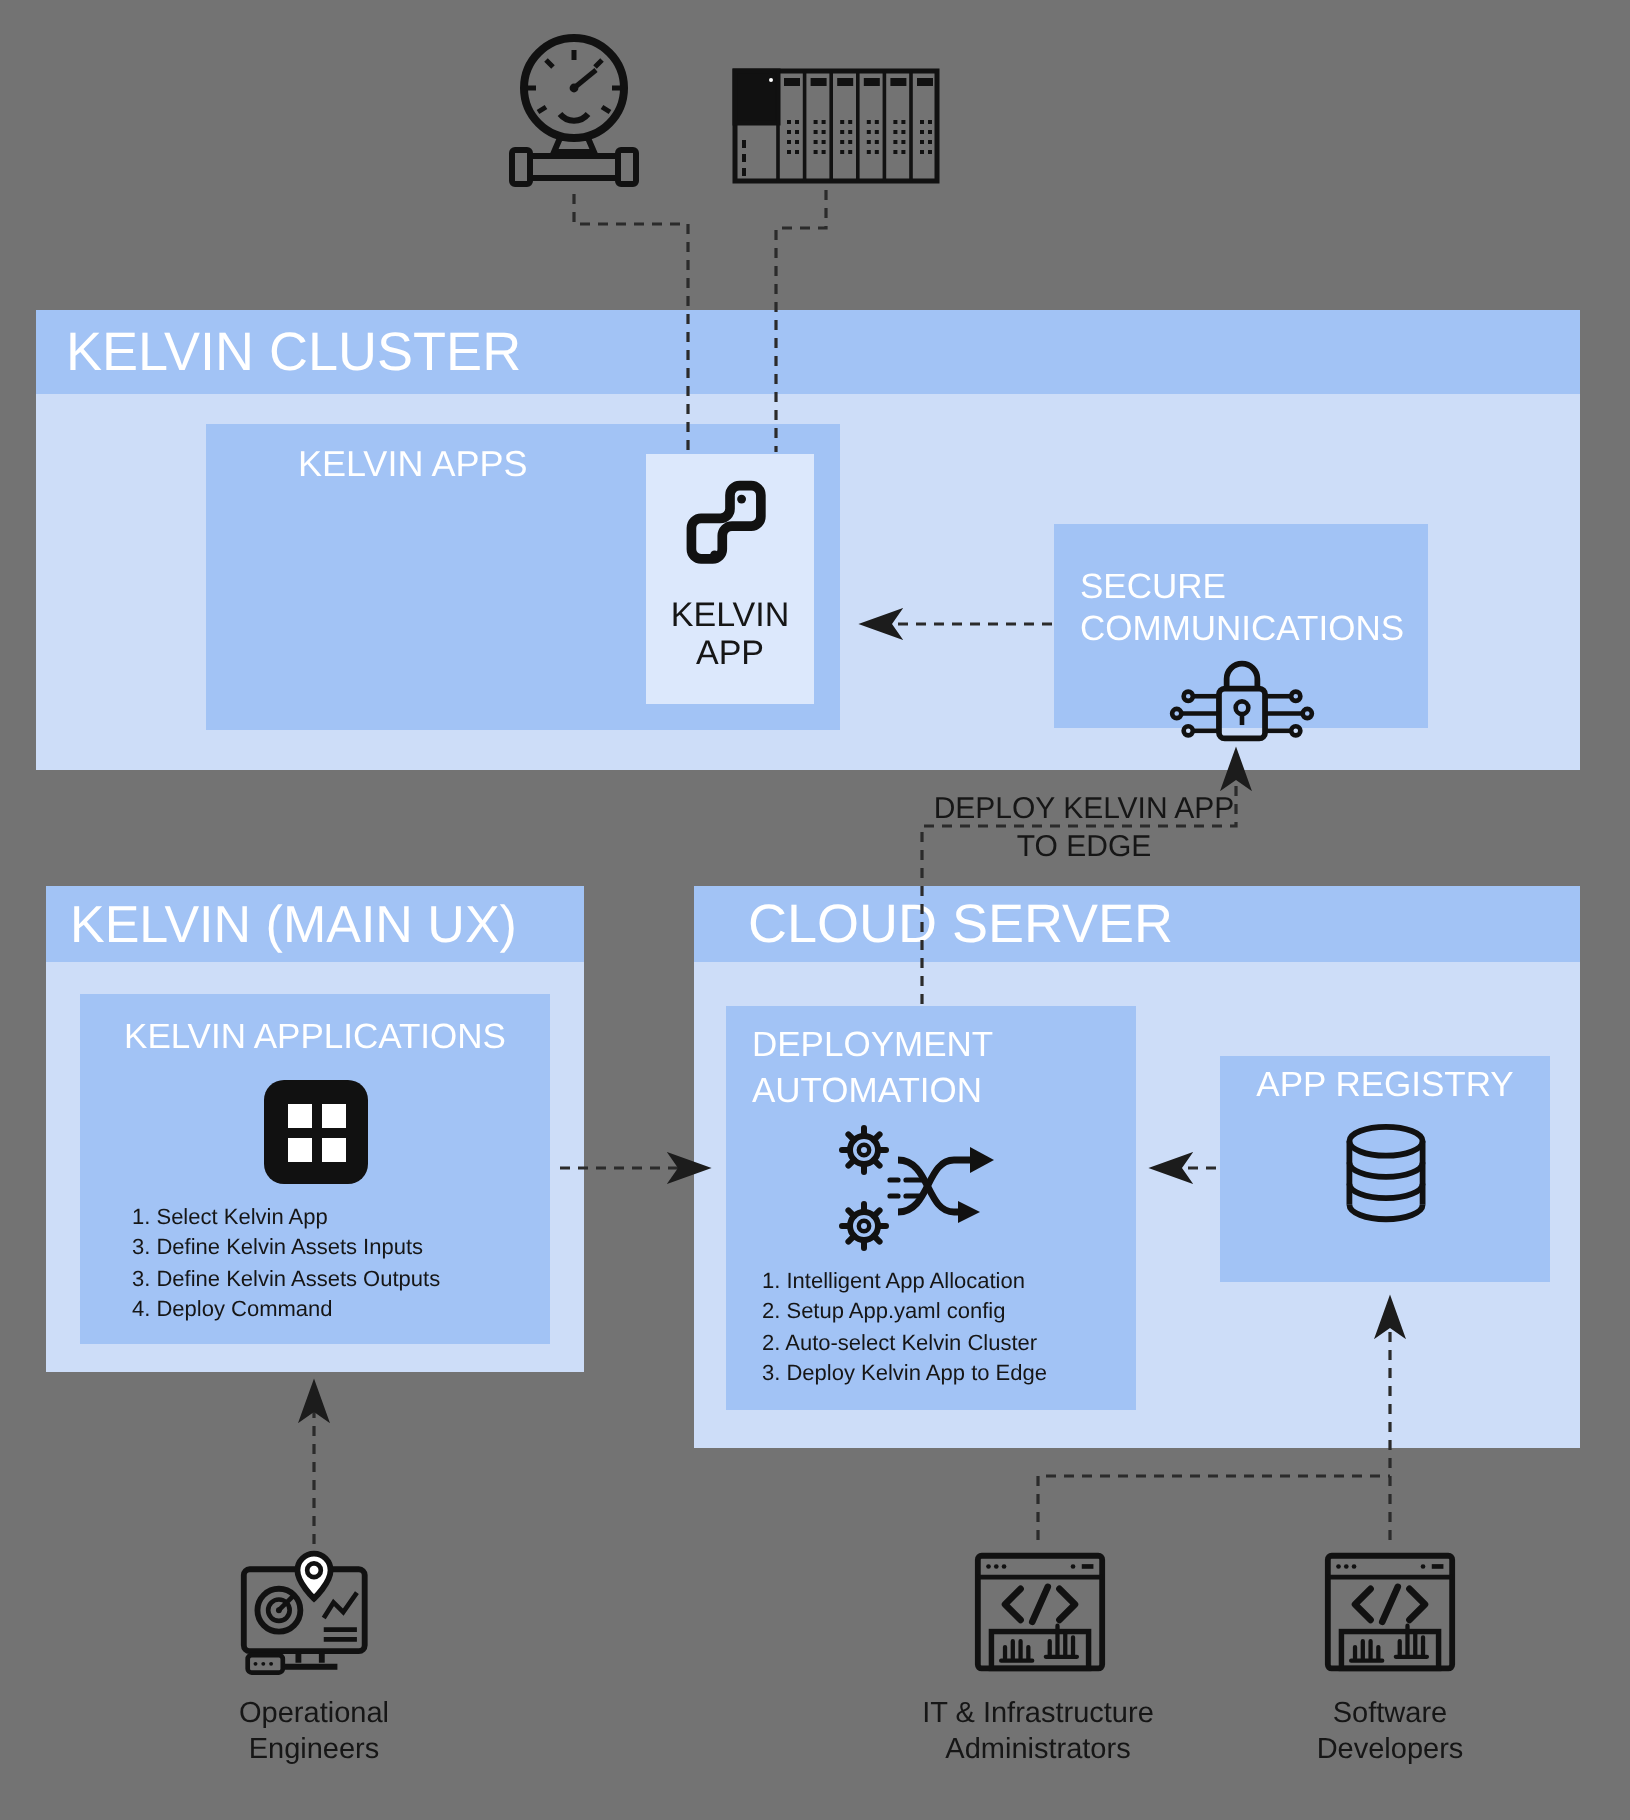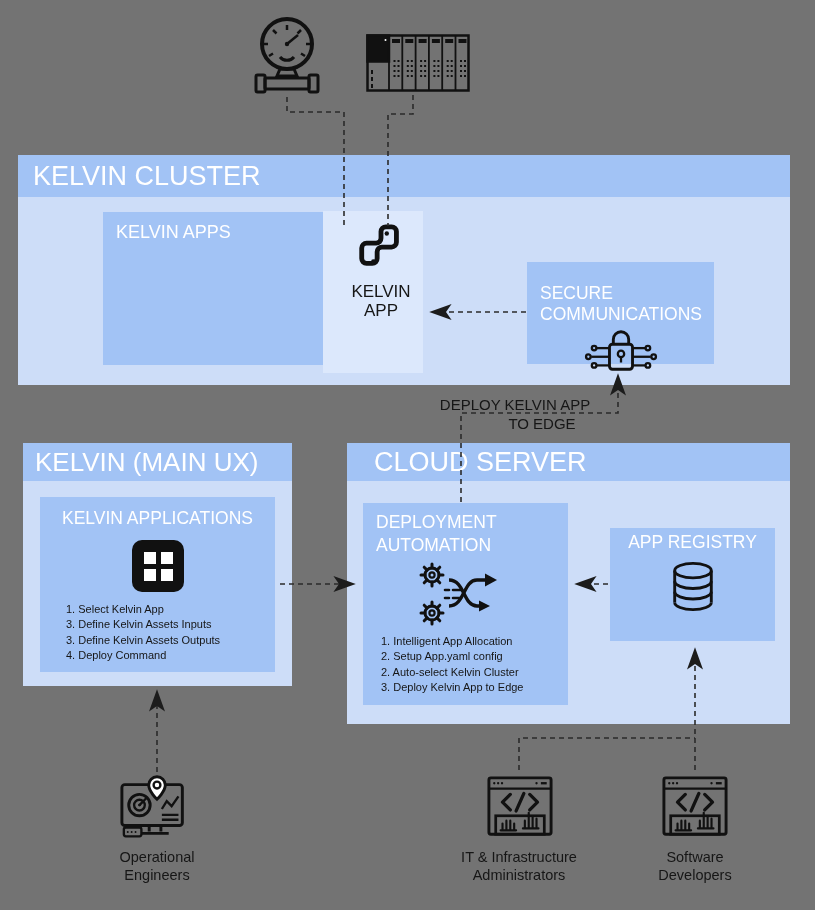--- a/index.html
+++ b/index.html
@@ -108,24 +108,24 @@
       </g>
     </g>
   </svg>
 
   <div class="abs light-box" style="left:18px;top:155px;width:772px;height:230px;">
     <div class="band med-box" style="height:42px;">
       <span class="title" style="font-size:27px;">KELVIN CLUSTER</span>
     </div>
 
     <div class="abs med-box" style="left:85px;top:57px;width:317px;height:153px;">
-      <div class="box-title" style="padding:10px 0 0 13px;font-size:18px;">KELVIN APPS</div>
-    </div>
-
-    <div class="abs pale-box center-col" style="left:305px;top:56px;width:84px;height:162px;padding-left:16px;">
+      <div class="box-title" style="padding:10px 0 0 13px;font-size:18px;margin-left:33px;">KELVIN APPS</div>
+    </div>
+
+    <div class="abs pale-box center-col" style="left:305px;top:72px;width:84px;height:125px;">
       <svg style="margin-top:10px;" width="54" height="54" viewBox="0 0 56 56">
         <path d="M33,6 h6 a5,5 0 0 1 5,5 v11 a5,5 0 0 1 -5,5 h-10 a5,5 0 0 0 -5,5 v7 a5,5 0 0 1 -5,5 h-6 a5,5 0 0 1 -5,-5 v-11 a5,5 0 0 1 5,-5 h10 a5,5 0 0 0 5,-5 v-7 a5,5 0 0 1 5,-5 z" fill="none" stroke="#111" stroke-width="5" stroke-linejoin="round"></path>
         <circle cx="34" cy="13" r="2.3" fill="#111"></circle>
         <circle cx="20" cy="42" r="2.3" fill="#111"></circle>
       </svg>
       <div style="font-size:17px;line-height:19px;text-align:center;margin-top:7px;color:#161616;">
         <div>KELVIN</div>
         <div>APP</div>
       </div>
     </div>
@@ -153,21 +153,21 @@
             <path d="M54,31 H73"></path>
               <circle cx="76" cy="31" r="2.4"></circle>
             <path d="M54,40 H67"></path>
               <circle cx="70" cy="40" r="2.4"></circle>
           </g>
         </g>
       </svg>
     </div>
   </div>
 
-  <div class="abs deploy-label" style="left:431px;top:396px;width:168px;">DEPLOY KELVIN APP</div>
+  <div class="abs deploy-label" style="left:458px;top:396px;width:168px;">DEPLOY KELVIN APP</div>
   <div class="abs deploy-label" style="left:458px;top:415px;width:168px;">TO EDGE</div>
 
   <div class="abs light-box" style="left:23px;top:443px;width:269px;height:243px;">
     <div class="band med-box" style="height:38px;">
       <span class="title" style="font-size:26px;padding-left:12px;">KELVIN (MAIN UX)</span>
     </div>
     <div class="abs med-box" style="left:17px;top:54px;width:235px;height:175px;">
       <div class="box-title" style="text-align:center;margin-top:11px;">KELVIN APPLICATIONS</div>
       <svg style="margin:11px auto 0 auto;" width="52" height="52" viewBox="0 0 52 52">
         <rect x="0" y="0" width="52" height="52" rx="10" fill="#111"></rect>

